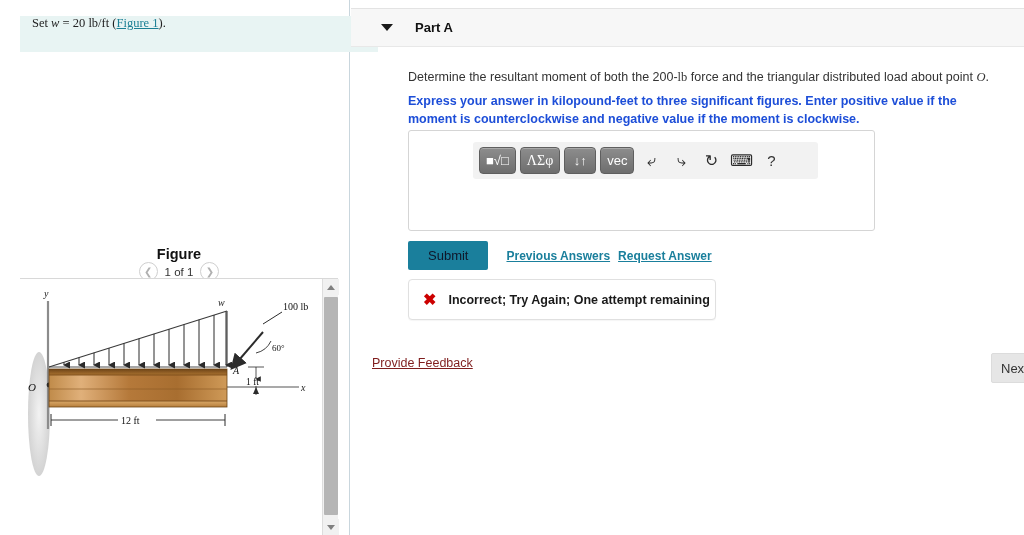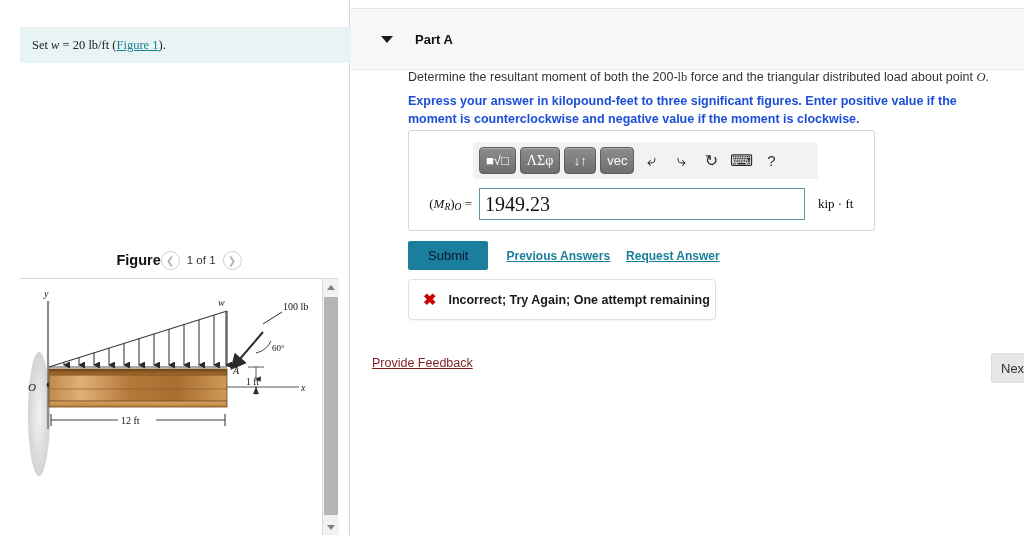--- a/index.html
+++ b/index.html
@@ -11,31 +11,31 @@
     overflow: hidden;
   }
   .page { position: relative; width: 1024px; height: 535px; background:#fff; }
 
   
   .left-panel {
     position: absolute; left: 0; top: 0; width: 350px; height: 535px;
     border-right: 1px solid #c9d6dd; background: #fff;
   }
   .intro-box {
-    position: absolute; left: 20px; top: 27px; width: 358px; height: 36px;
-    background: #e8f4f3; display: flex; align-items: center; padding-left: 12px;
+    position: absolute; left: 20px; top: 16px; width: 358px; height: 36px;
+    background: #e8f4f3; display: flex; padding-left: 12px;
   }
   .intro-text { font-size: 12.5px; color: #222; font-family: "Liberation Serif", serif; }
   .intro-text .var { font-style: italic; font-family: "Liberation Serif", serif; }
   .intro-text .unit { font-family: "Liberation Serif", serif; }
   .fig-link { color: #1a7f94; text-decoration: underline; cursor: pointer; }
 
   .figure-header {
     position: absolute; left: 20px; top: 246px; width: 318px; height: 28px;
-    display: flex; align-items: center; justify-content: center;
+    display: flex; align-items: center; justify-content: space-between; flex-direction: column;
   }
   .figure-title { font-size: 14.5px; font-weight: bold; color: #111; }
   .fig-nav { display: flex; align-items: center; gap: 7px; }
   .nav-circle {
     width: 19px; height: 19px; border-radius: 50%; border: 1px solid #cfcfcf;
     display: flex; align-items: center; justify-content: center;
     color: #b0b0b0; font-size: 10px; background: #fff;
   }
   .fig-count { font-size: 11.5px; color: #333; }
 
@@ -64,21 +64,21 @@
   .sb-down .sb-arrow { border-top: 5px solid #808080; }
   .sb-thumb {
     position: absolute; left: 1px; top: 18px; width: 14px; height: 218px;
     background: #b5b5b5; border-radius: 1px;
   }
 
   
   .right-panel { position: absolute; left: 351px; top: 0; width: 673px; height: 535px; }
 
   .part-header {
-    position: absolute; left: 0px; top: 8px; width: 673px; height: 62px;
+    position: absolute; left: 0px; top: 8px; width: 673px; height: 39px;
     background: #f7f7f7; border-top: 1px solid #e3e3e3; border-bottom: 1px solid #e8e8e8;
     display: flex; align-items: center;
   }
   .caret {
     width: 0; height: 0; margin-left: 30px; margin-right: 22px;
     border-left: 6px solid transparent; border-right: 6px solid transparent;
     border-top: 7px solid #1a1a1a;
   }
   .part-label { font-size: 13px; font-weight: bold; color: #111; }
 
@@ -141,21 +141,21 @@
   .submit-row { position: absolute; left: 57px; top: 241px; display: flex; align-items: center; }
   .btn-submit {
     background: #1a7f9c; color: #0f172a; border: none; border-radius: 2px;
     padding: 7px 20px; font-size: 13px; cursor: pointer;
     font-family: "Liberation Sans", sans-serif;
   }
   .link-ans {
     margin-left: 18px; color: #1a7f9c; font-size: 12px; text-decoration: underline;
     font-weight: bold; cursor: pointer;
   }
-  .link-ans.second { margin-left: 16px; text-align: center; }
+  .link-ans.second { margin-left: 8px; text-align: center; }
 
   .feedback-box {
     position: absolute; left: 57px; top: 279px; width: 308px; height: 41px;
     border: 1px solid #e0e0e0; border-radius: 4px; background: #fff;
     display: flex; align-items: center; padding-left: 14px;
     box-shadow: 0 1px 1px rgba(0,0,0,.04);
   }
   .x-mark { color: #cc0000; font-size: 16px; font-weight: bold; margin-right: 12px; }
   .fb-text { font-size: 12.5px; font-weight: bold; color: #1a1a1a; }
 
@@ -311,25 +311,20 @@
         <div class="mbtn mbtn-greek">ΛΣφ</div>
         <div class="mbtn">↓↑</div>
         <div class="mbtn mbtn-vec">vec</div>
         <div class="micon">⤶</div>
         <div class="micon">⤷</div>
         <div class="micon">↻</div>
         <div class="micon">⌨</div>
         <div class="micon help">?</div>
       </div>
 
-      <div class="ans-row">
-        <div class="ans-label">(<span class="it">M</span><span class="sub">R</span>)<span class="sub">O</span> =</div>
-        <input class="ans-input" type="text" value="1949.23" style="">
-        <div class="ans-units">kip · ft</div>
-      </div>
     </div>
 
     <div class="submit-row">
       <button class="btn-submit">Submit</button>
       <span class="link-ans">Previous Answers</span>
       <span class="link-ans second">Request Answer</span>
     </div>
 
     <div class="feedback-box">
       <span class="x-mark">✖</span>

